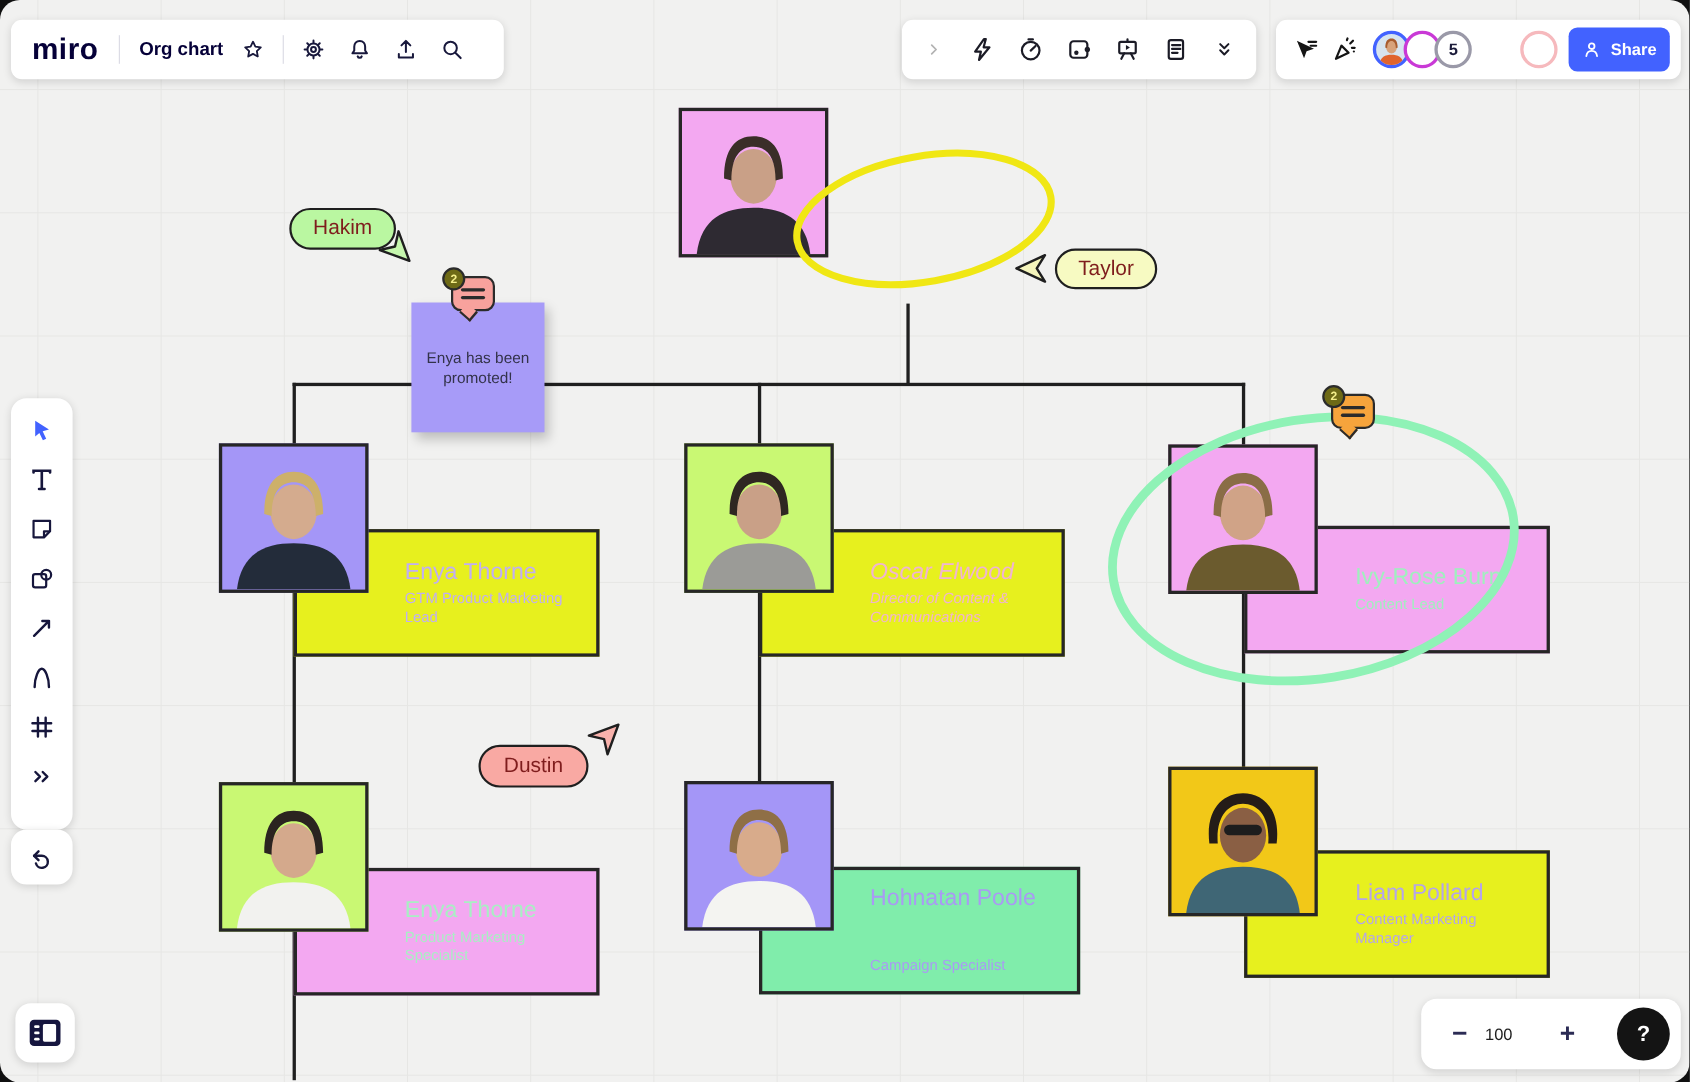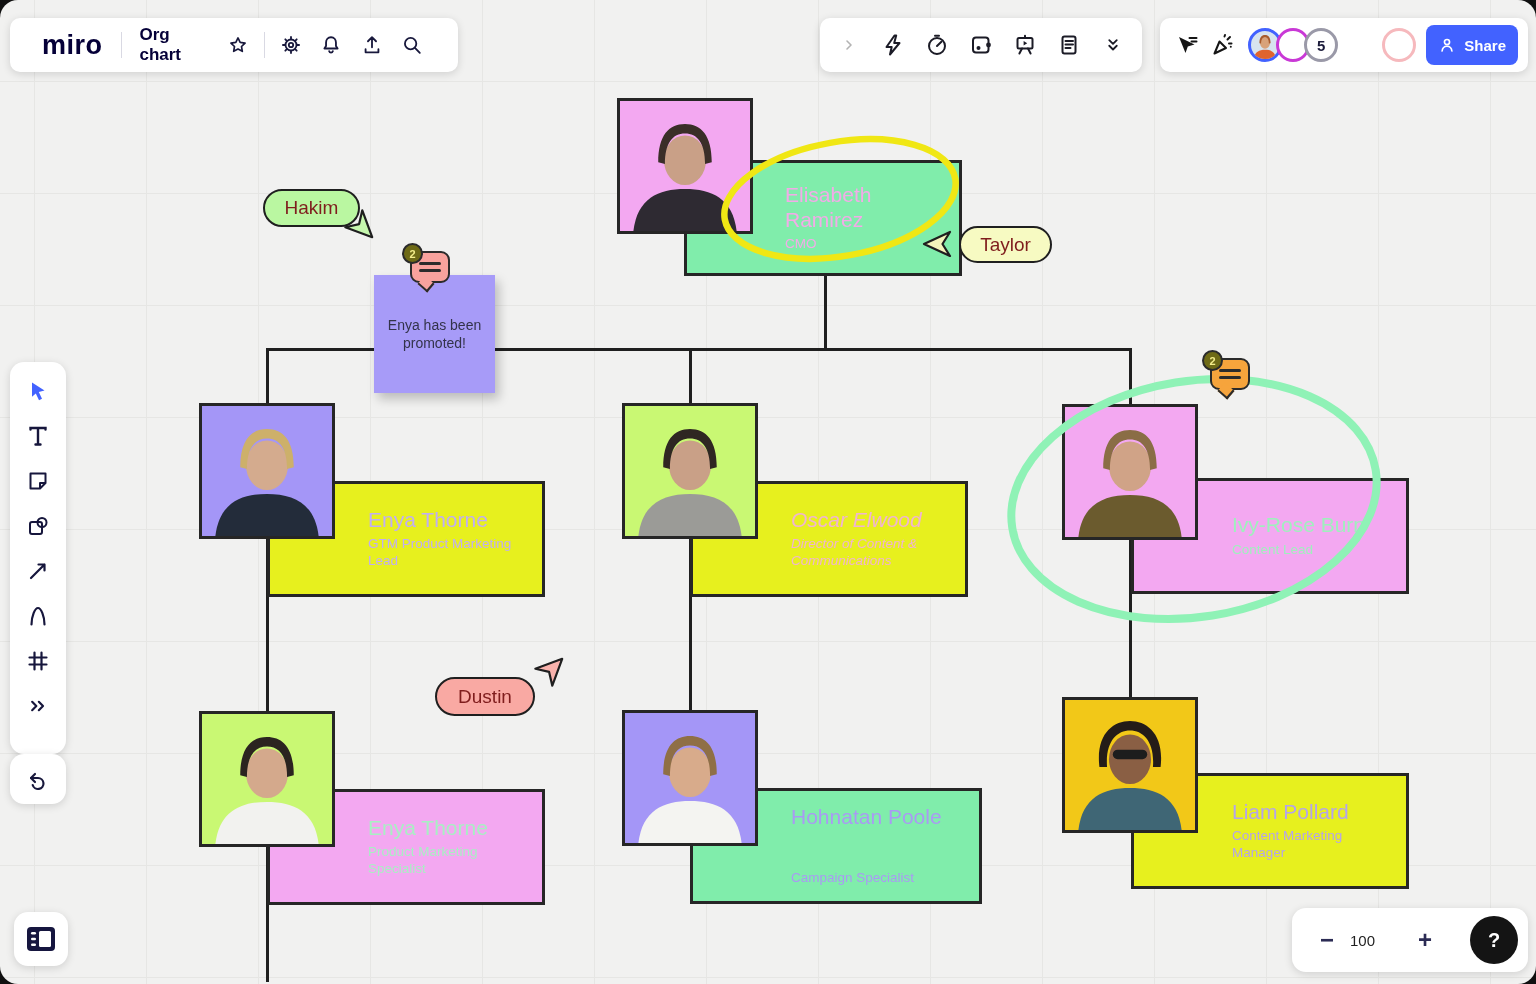--- a/index.html
+++ b/index.html
@@ -1,21 +1,21 @@
 <!DOCTYPE html>
 <html><head>
 <meta charset="utf-8">
 <style>
   html,body{margin:0;padding:0;background:#101010;font-family:"Liberation Sans",sans-serif;}
   .screen{position:relative;width:1536px;height:984px;background:#f1f1f0;border-radius:18px;overflow:hidden;
     background-image:linear-gradient(#e6e6e4 1px,transparent 1px),linear-gradient(90deg,#e6e6e4 1px,transparent 1px);
     background-size:112px 112px;background-position:34px 81px;}
   .panel{position:absolute;background:#fff;border-radius:10px;box-shadow:0 2px 8px rgba(0,0,0,.14);display:flex;align-items:center;z-index:20;}
   
-  .tl{left:10px;top:18px;width:448px;height:54px;padding:0 32px;gap:12px;box-sizing:border-box;}
+  .tl{left:10px;top:18px;width:448px;height:54px;padding:0 19px;gap:12px;box-sizing:border-box;}
   .logo{font-size:27px;font-weight:800;color:#050038;letter-spacing:.5px;margin-right:6px;}
   .vdiv{width:1px;height:26px;background:#d9d9e3;}
   .board-title{font-size:17px;font-weight:700;color:#050038;margin-left:6px;}
   .icon-btn{display:flex;align-items:center;justify-content:center;width:30px;height:30px;color:#18183c;cursor:pointer;}
   .icon-btn svg{display:block;}
   
   .tr{left:820px;top:18px;width:322px;height:54px;padding:0 14px;gap:10px;box-sizing:border-box;justify-content:space-between;}
   .tr .icon-btn{color:#1b1b26;}
   
   .collab{left:1160px;top:18px;width:368px;height:54px;padding:0 10px 0 14px;box-sizing:border-box;gap:10px;}
@@ -80,24 +80,20 @@
 <body>
 
 <div class="screen">
 
   <div class="line" style="left:824px;top:276px;width:3px;height:74px;"></div>
   <div class="line" style="left:266px;top:348px;width:866px;height:3px;"></div>
   <div class="line" style="left:266px;top:348px;width:3px;height:634px;"></div>
   <div class="line" style="left:689px;top:348px;width:3px;height:364px;"></div>
   <div class="line" style="left:1129px;top:348px;width:3px;height:352px;"></div>
 
-  <div class="person-card k1" style="background: rgb(128, 237, 171); color: rgb(242, 171, 232);">
-    <div class="pc-name">Elisabeth Ramirez</div>
-    <div class="pc-role">CMO</div>
-  </div>
   <div class="photo p1" style="background: rgb(243, 168, 241);">
     <svg viewBox="0 0 136 136">
       <ellipse cx="68" cy="62" rx="22" ry="26" fill="#c9a087"></ellipse>
       <path d="M40 64 c0-28 11-40 28-40 s28 12 28 40 l-7 2 c0-22-8-32-21-32 s-21 10-21 32 z" fill="#3a2e28"></path>
       <path d="M14 136 c4-34 26-44 54-44 s50 10 54 44 z" fill="#2e2a32"></path>
     </svg>
   </div>
 
   <div class="person-card k2" style="background: rgb(231, 240, 30); color: rgb(192, 174, 243);">
     <div class="pc-name">Enya Thorne</div>

